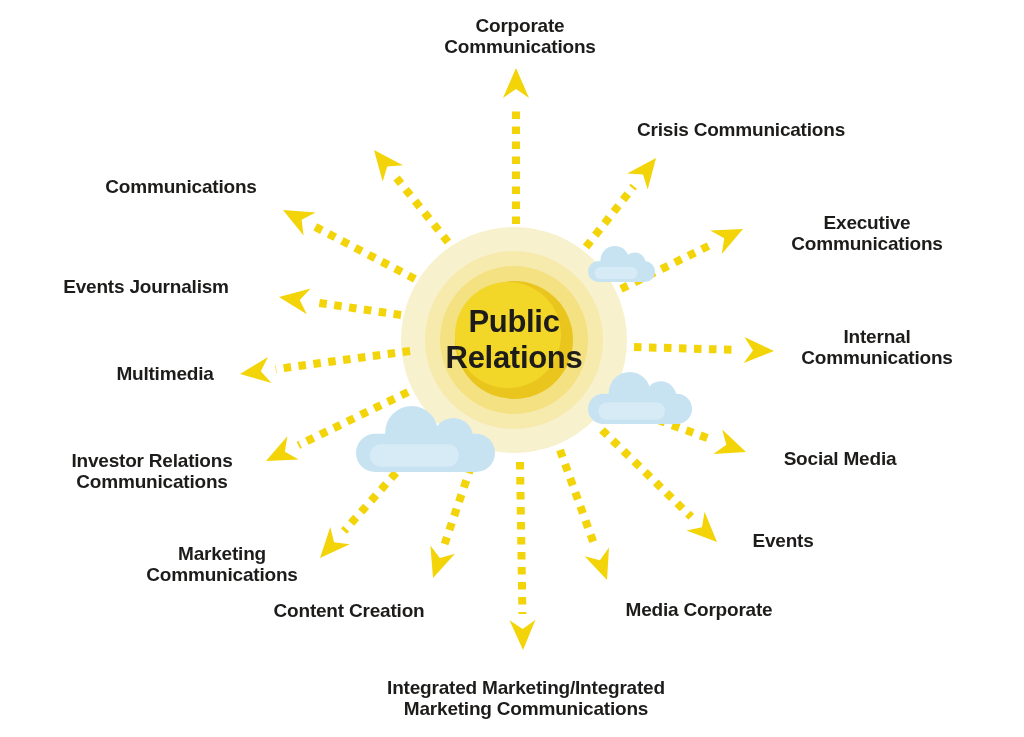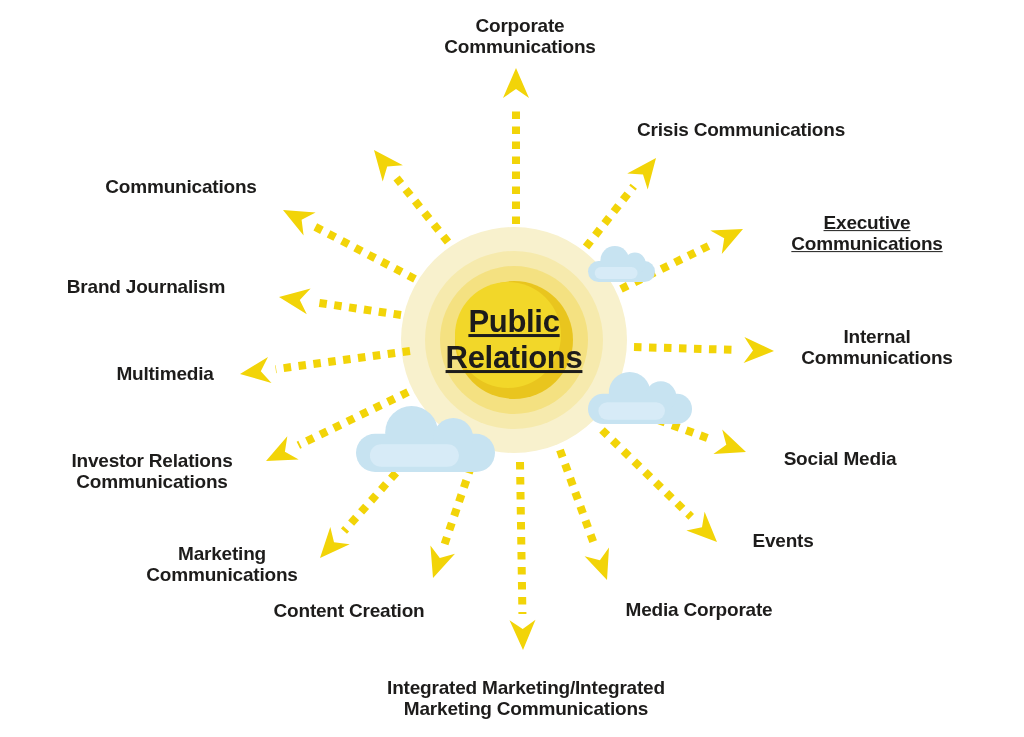--- a/index.html
+++ b/index.html
@@ -34,21 +34,20 @@
   .hub-title {
     position: absolute;
     transform: translate(-50%, -50%);
     white-space: pre-line;
     text-align: center;
     font-weight: 700;
     font-size: 31px;
     line-height: 1.16;
     letter-spacing: -0.3px;
     color: var(--text-color, #1D1C1B);
-    text-decoration: underline;
   }
 </style>
 </head>
 <body>
 
 <div class="stage">
 
   <svg class="scene" width="1024" height="737" viewBox="0 0 1024 737" id="scene-svg">
       <g>
         <circle cx="514" cy="340" r="113" fill="#F8F1CD"></circle>
@@ -133,34 +132,34 @@
         <rect x="356" y="433.72" width="139" height="38.279999999999994" rx="19.139999999999997" fill="#C7E3F1"></rect>
         <circle cx="411.6" cy="432.4" r="26.400000000000002" fill="#C7E3F1"></circle>
         <circle cx="453.3" cy="437.68" r="19.8" fill="#C7E3F1"></circle>
         <rect x="369.9" y="444.28" width="88.96000000000001" height="22.44" rx="11.22" fill="#DCEEF8" opacity="0.75"></rect>
       </g>
     </svg>
 
   <div class="label" style="left:520px; top:37px;">Corporate
 Communications</div>
   <div class="label" style="left:741px; top:130px;">Crisis Communications</div>
-  <div class="label" style="left:867px; top:234px;text-decoration:underline;">Executive
+  <div class="label" style="left:867px; top:234px;">Executive
 Communications</div>
   <div class="label" style="left:877px; top:348px;">Internal
 Communications</div>
   <div class="label" style="left:840px; top:459px;">Social Media</div>
   <div class="label" style="left:783px; top:541px;">Events</div>
   <div class="label" style="left:699px; top:610px;">Media Corporate</div>
   <div class="label" style="left:349px; top:611px;">Content Creation</div>
   <div class="label" style="left:526px; top:699px;">Integrated Marketing/Integrated
 Marketing Communications</div>
   <div class="label" style="left:222px; top:565px;">Marketing
 Communications</div>
   <div class="label" style="left:152px; top:472px;">Investor Relations
 Communications</div>
   <div class="label" style="left:165px; top:374px;">Multimedia</div>
-  <div class="label" style="left:146px; top:287px;">Brand Journalism</div>
+  <div class="label" style="left:146px; top:287px;">Events Journalism</div>
   <div class="label" style="left:181px; top:187px;">Communications</div>
 
   <div class="hub-title" style="left:514px; top:340px;">Public
 Relations</div>
 
 </div>
 
 </body></html>

